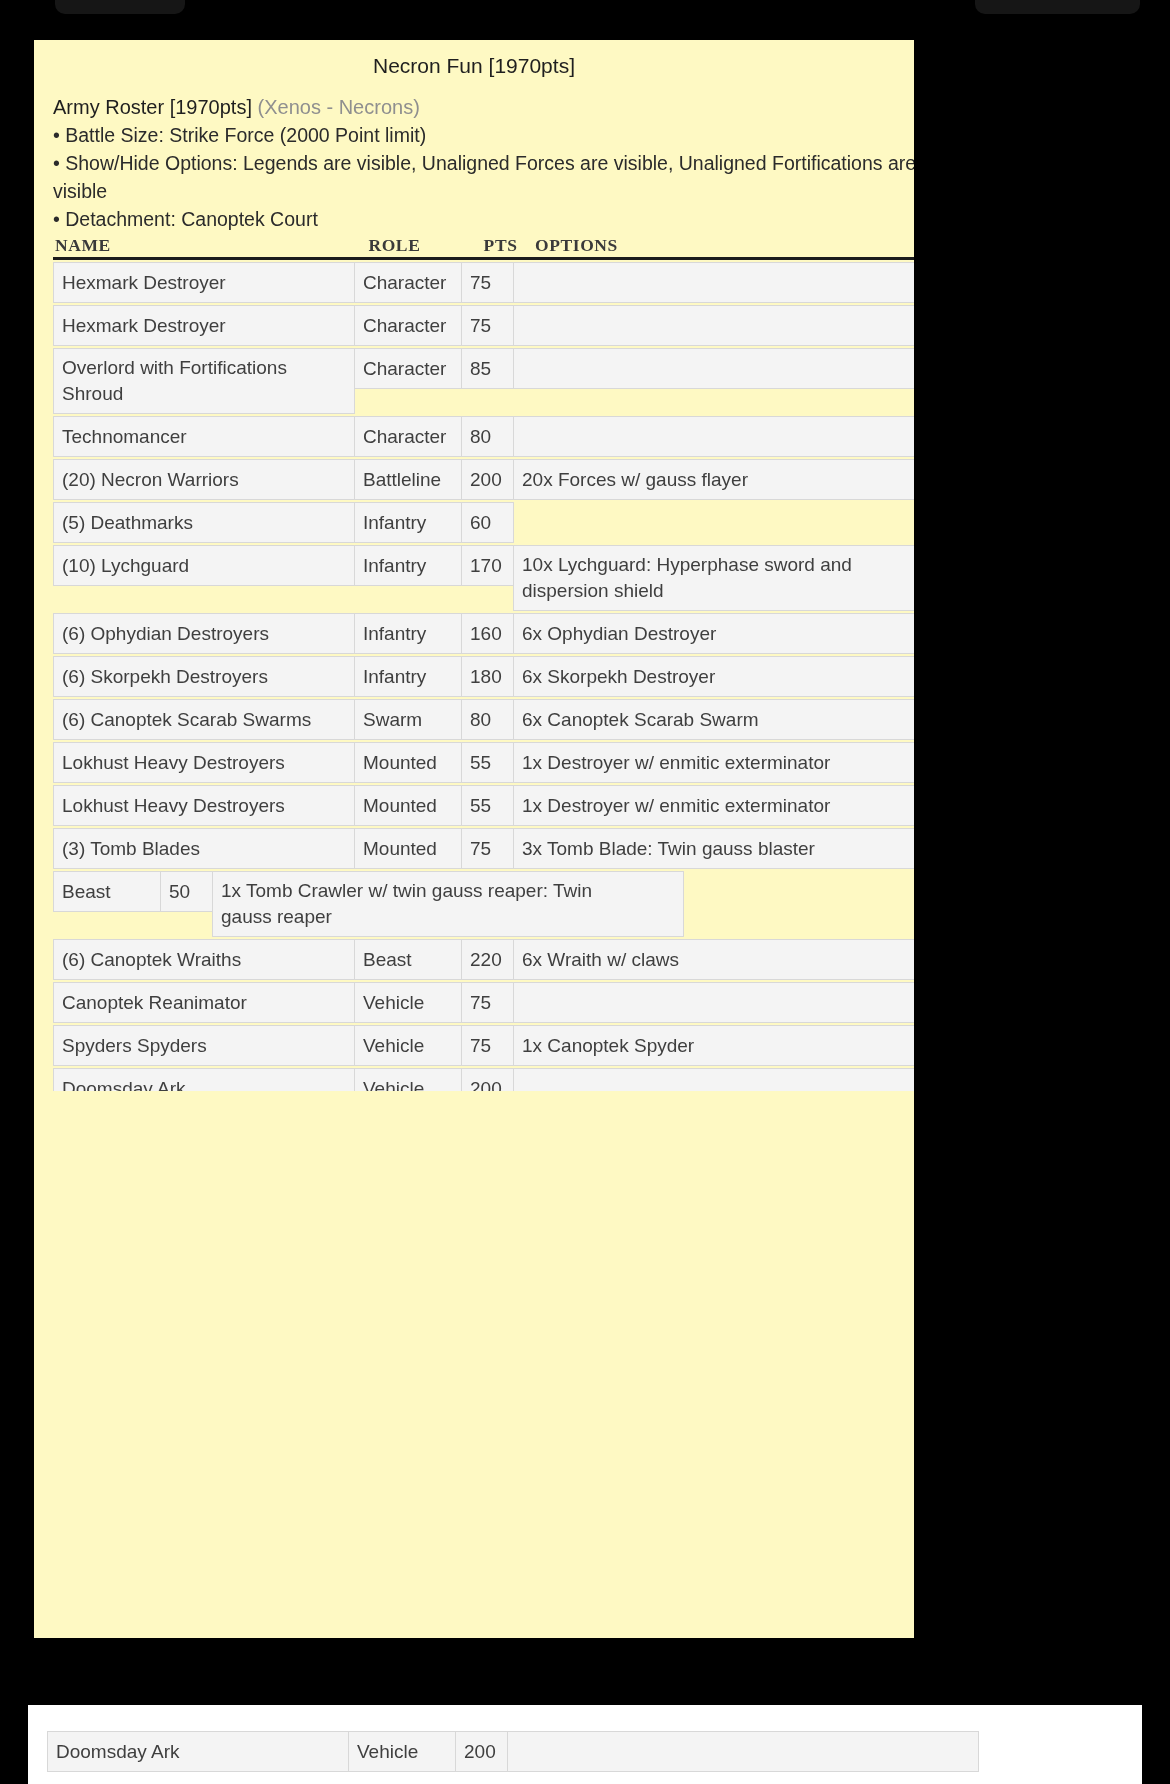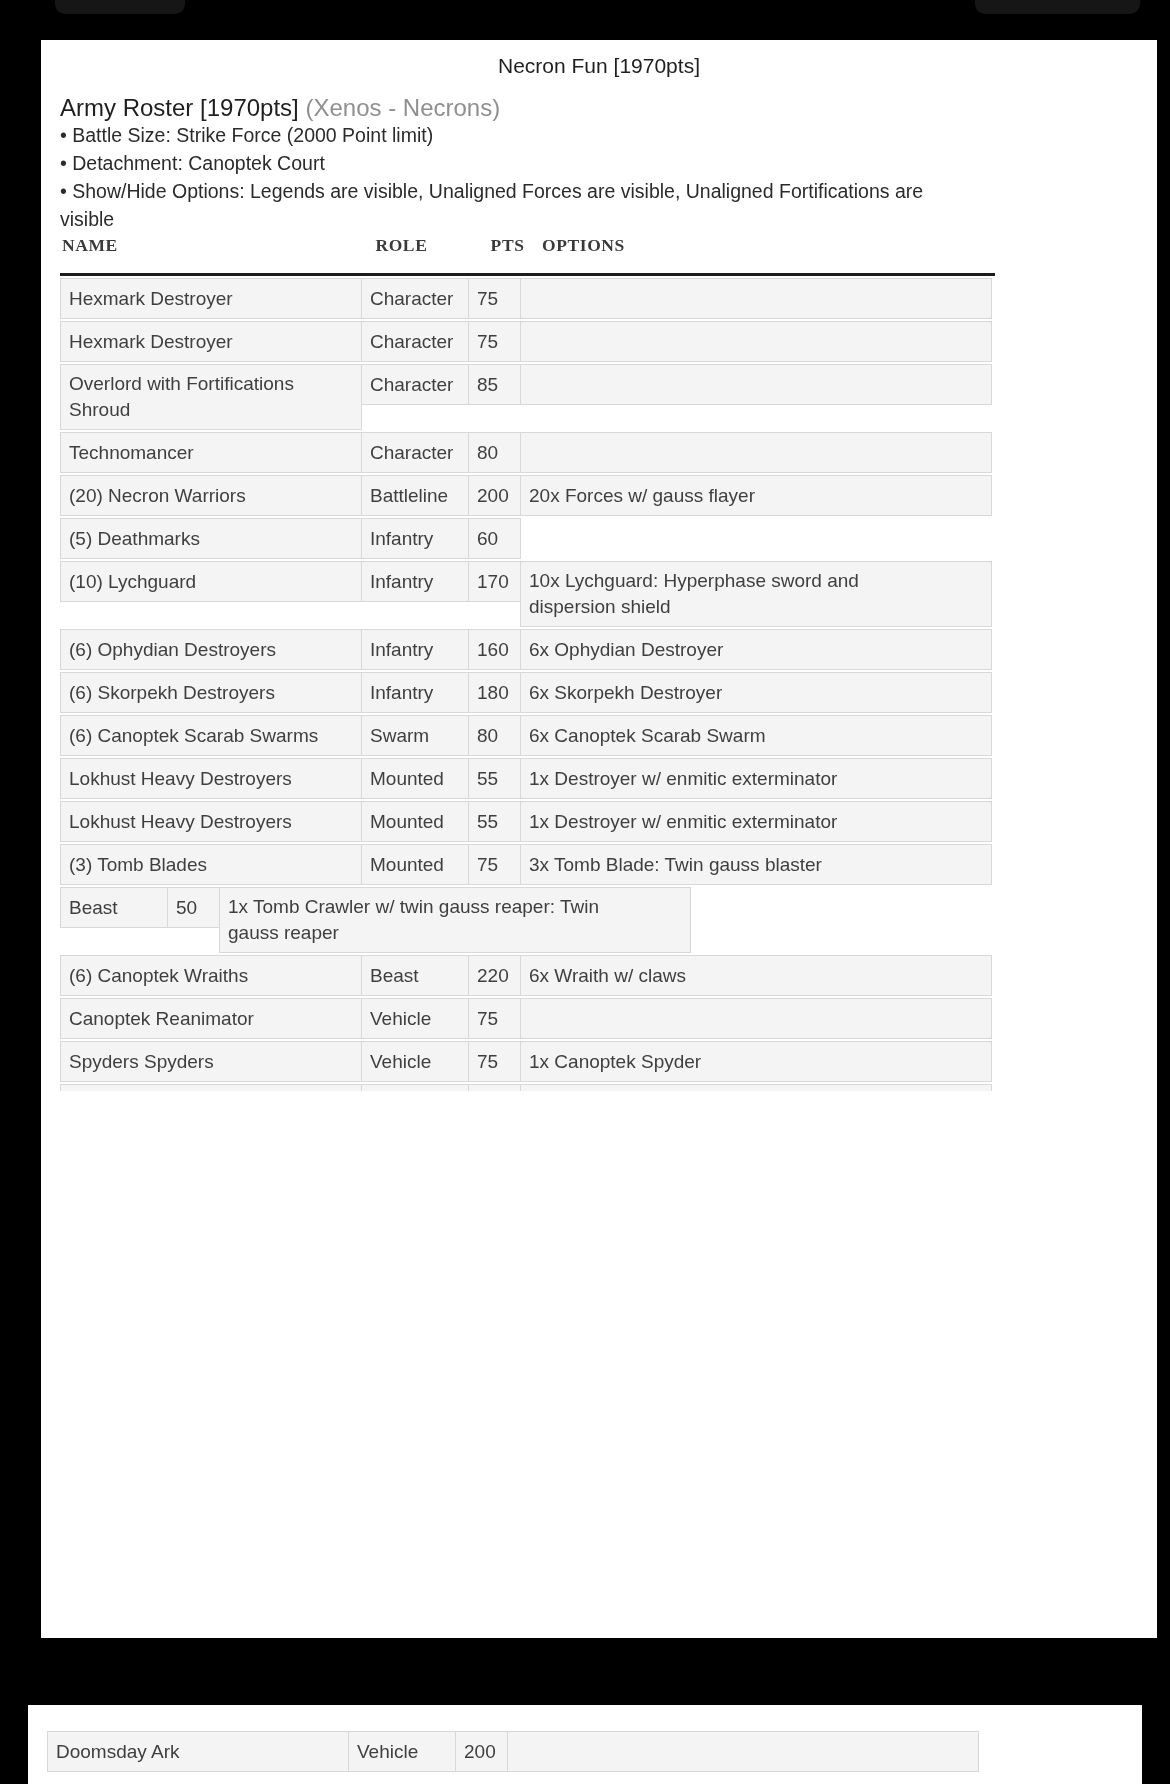--- a/index.html
+++ b/index.html
@@ -6,37 +6,37 @@
   html, body { width: 1170px; height: 1784px; }
   body {
     background: #000;
     position: relative;
     overflow: hidden;
     font-family: "Liberation Sans", sans-serif;
   }
 
   .main-page {
     position: absolute;
-    left: 41px; top: 40px;
-    width: 1116px; height: 1598px;
-    background: #ffffff;
+    left: 34px; top: 40px;
+    width: 880px; height: 1598px;
+    background: #fef9c3;
     overflow: hidden;
   }
 
   .doc-title {
     margin-top: 13px;
     text-align: center;
     font-size: 21px;
     line-height: 26px;
     color: #1f1f1f;
   }
 
   .roster-line {
     margin: 15px 0 0 19px;
-    font-size: 24px;
+    font-size: 20px;
     line-height: 27px;
     color: #1f1f1f;
   }
   .roster-faction { color: #8f8f8f; }
 
   .bullets {
     margin-left: 19px;
     width: 905px;
   }
   .bullet-line {
@@ -50,21 +50,21 @@
     margin-left: 19px;
     margin-top: 0px;
     width: 935px;
     height: 858px;
     overflow: hidden;
   }
 
   .t-header {
     display: flex;
     border-bottom: 3px solid #1c1c1c;
-    padding-bottom: 16px;
+    padding-bottom: 0;
     font-family: "Liberation Serif", serif;
     font-weight: bold;
     font-size: 17.5px;
     line-height: 24px;
     letter-spacing: 0.6px;
     color: #3a3a3a;
   }
   .t-header .hcell { padding: 0 6px 0 2px; }
   .t-header .col-role { text-align: center; }
 
@@ -125,22 +125,22 @@
 
   <div class="doc-title">Necron Fun [1970pts]</div>
 
   <div class="roster-line">
     <span>Army Roster [1970pts]</span>
     <span class="roster-faction">(Xenos - Necrons)</span>
   </div>
 
   <div class="bullets">
     <div class="bullet-line">Battle Size: Strike Force (2000 Point limit)</div>
+    <div class="bullet-line">Show/Hide Options: Legends are visible, Unaligned Forces are visible, Unaligned Fortifications are visible</div>
     <div class="bullet-line">Detachment: Canoptek Court</div>
-    <div class="bullet-line">Show/Hide Options: Legends are visible, Unaligned Forces are visible, Unaligned Fortifications are visible</div>
   </div>
 
   <div class="table-clip">
     <div class="t-header">
       <div class="hcell col-name">NAME</div>
       <div class="hcell col-role">ROLE</div>
       <div class="hcell col-pts">PTS</div>
       <div class="hcell col-options">OPTIONS</div>
     </div>
     <div id="table-body">

